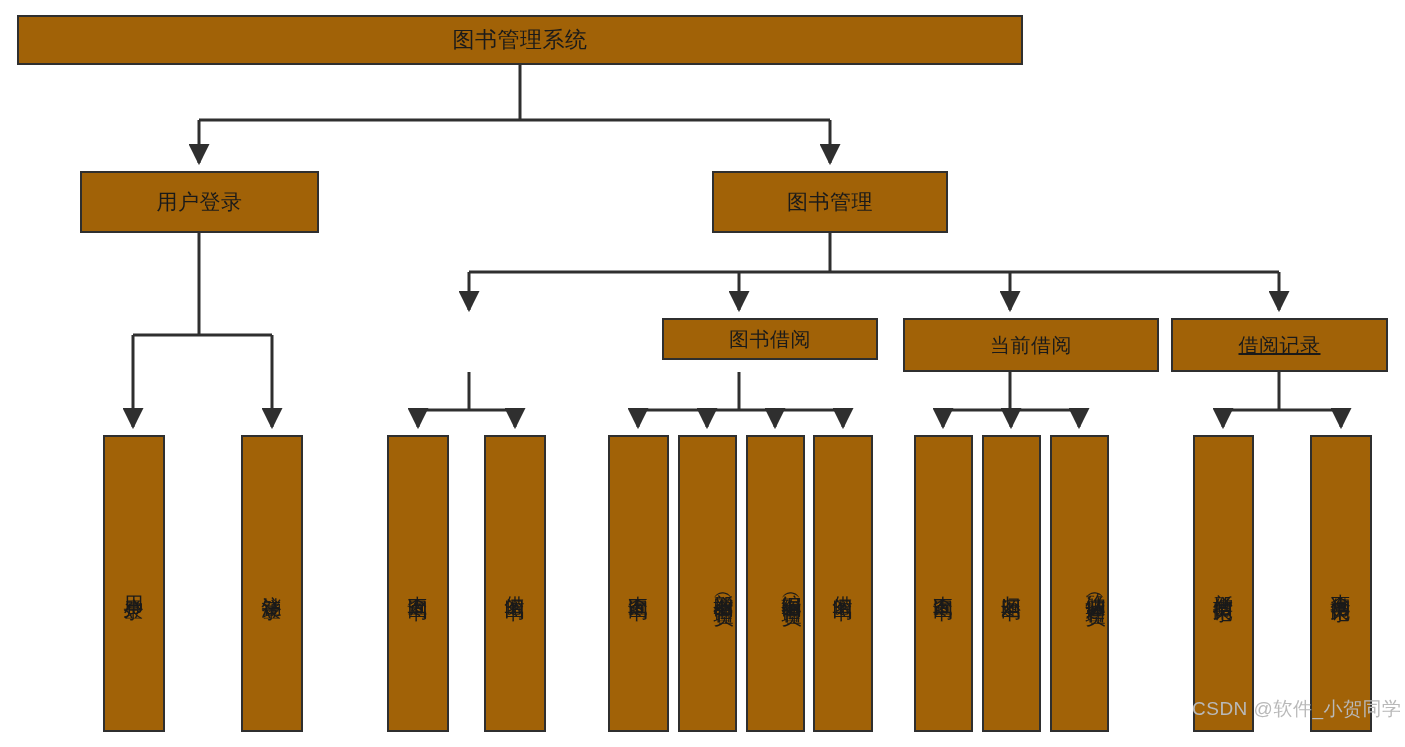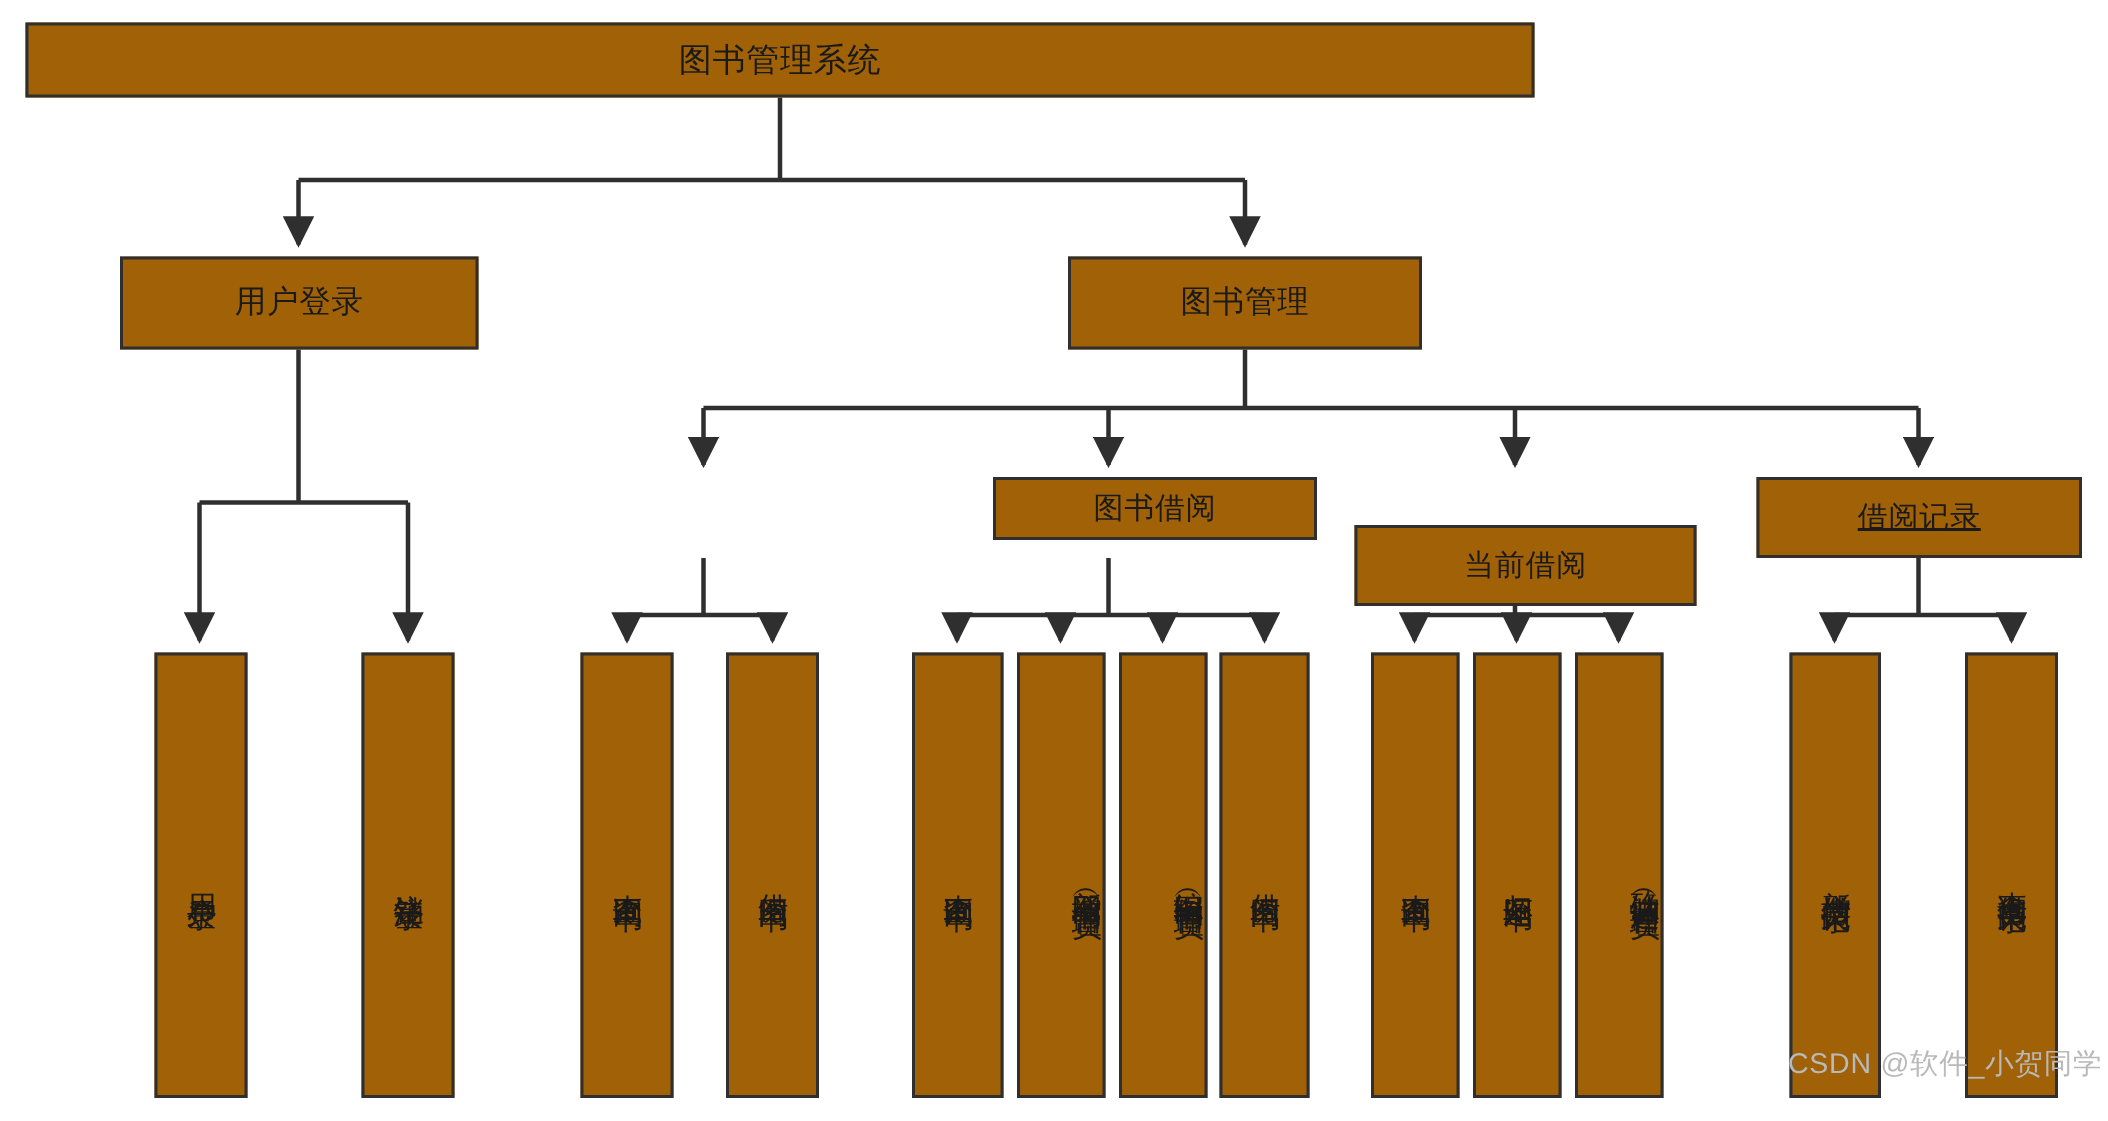--- a/index.html
+++ b/index.html
@@ -122,21 +122,21 @@
       <path d="M 1341 410 L 1341 427" marker-end="url(#arrow)"></path>
     </g>
   </svg>
 
   <div class="node root" style="left:17px; top:15px; width:1006px; height:50px;">图书管理系统</div>
 
   <div class="node lvl1" style="left:80px; top:171px; width:239px; height:62px;">用户登录</div>
   <div class="node lvl1" style="left:712px; top:171px; width:236px; height:62px;text-align:center;">图书管理</div>
 
   <div class="node lvl2" style="left:614px; top:318px; width:216px; height:42px;margin-left:48px;">图书借阅</div>
-  <div class="node lvl2" style="left:903px; top:318px; width:228px; height:54px;margin-top:32px;">当前借阅</div>
+  <div class="node lvl2" style="left:903px; top:318px; width:256px; height:54px;">当前借阅</div>
   <div class="node lvl2" style="left:1171px; top:318px; width:217px; height:54px;text-decoration:underline;">借阅记录</div>
 
   <div class="node leaf centered" style="left:103px; top:435px; width:62px; height:297px;">用户登录</div>
   <div class="node leaf centered" style="left:241px; top:435px; width:62px; height:297px;">注销登录</div>
   <div class="node leaf centered" style="left:387px; top:435px; width:62px; height:297px;">查询图书</div>
   <div class="node leaf centered" style="left:484px; top:435px; width:62px; height:297px;">借阅图书</div>
   <div class="node leaf centered" style="left:608px; top:435px; width:61px; height:297px;">查询图书</div>
   <div class="node leaf" style="left:678px; top:435px; width:59px; height:297px;">新增图书（管理员）</div>
   <div class="node leaf" style="left:746px; top:435px; width:59px; height:297px;">编辑图书（管理员）</div>
   <div class="node leaf centered" style="left:813px; top:435px; width:60px; height:297px;">借阅图书</div>

